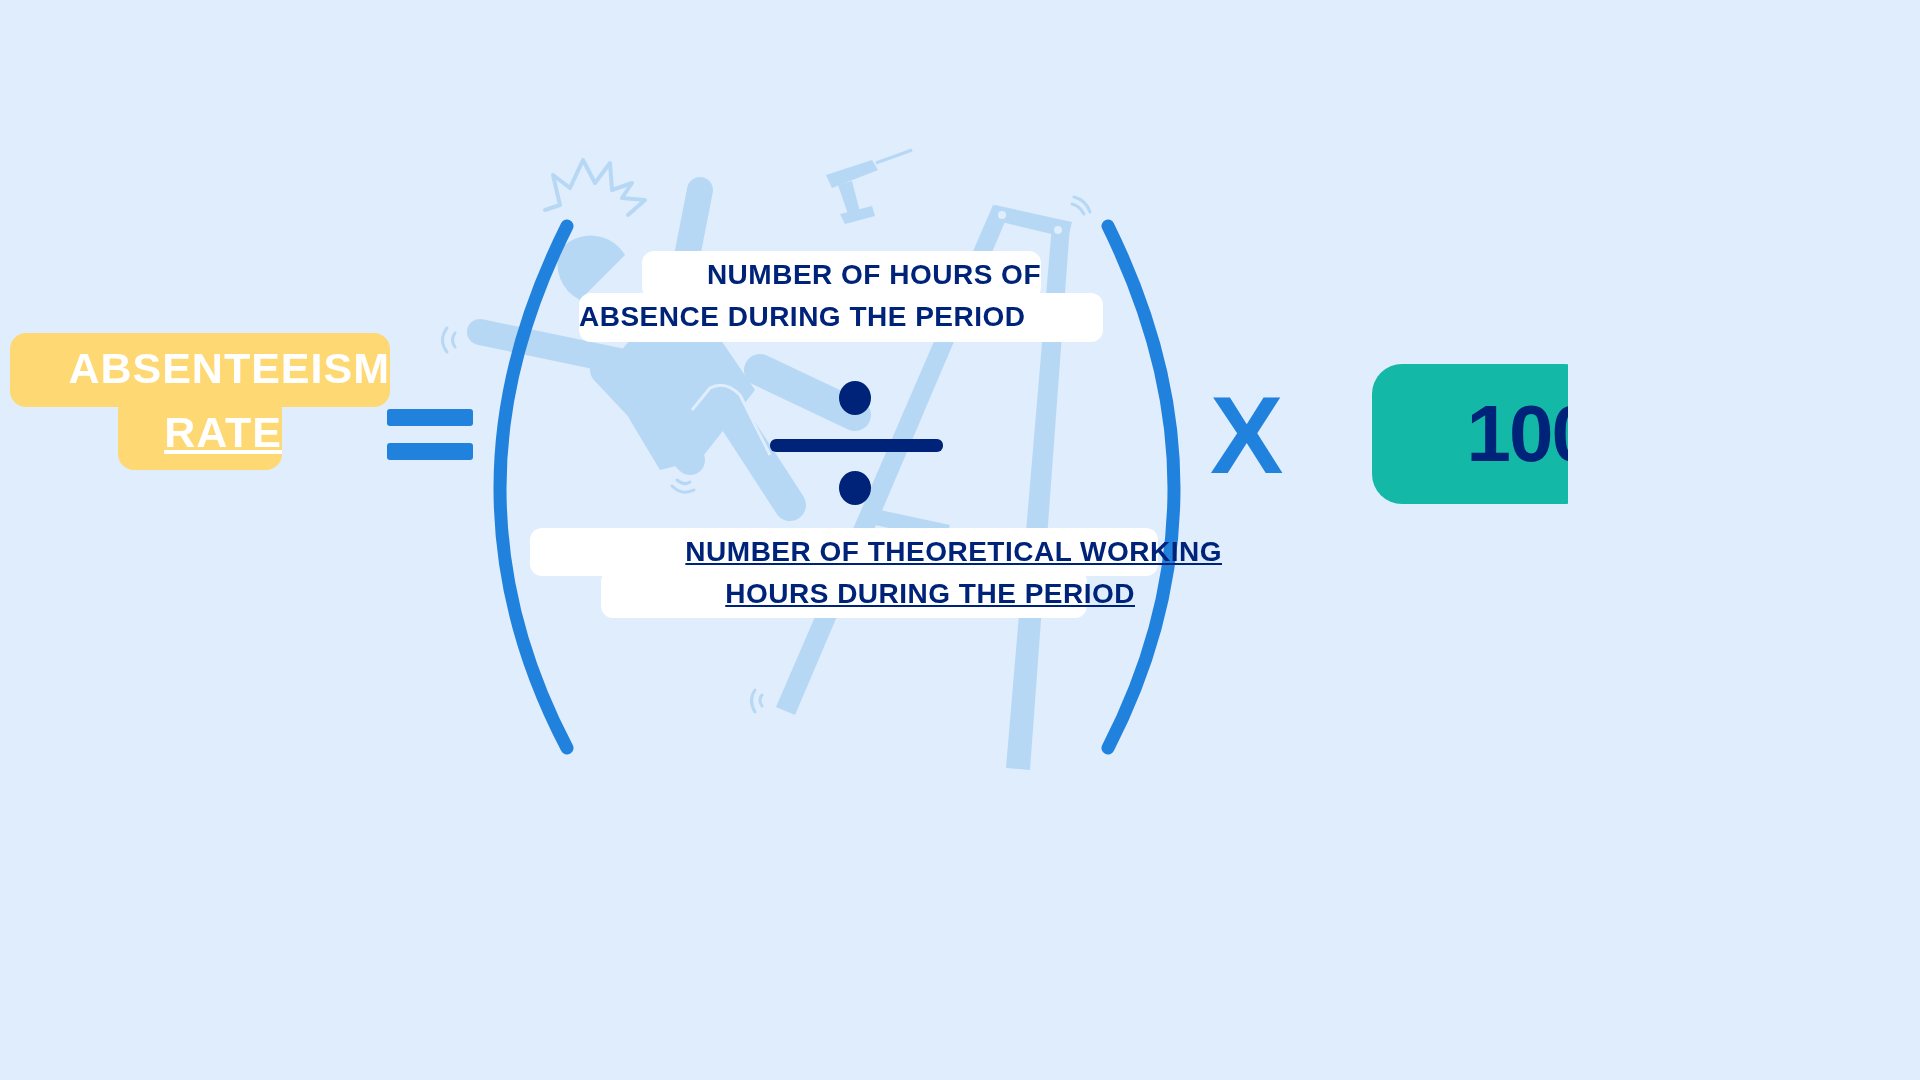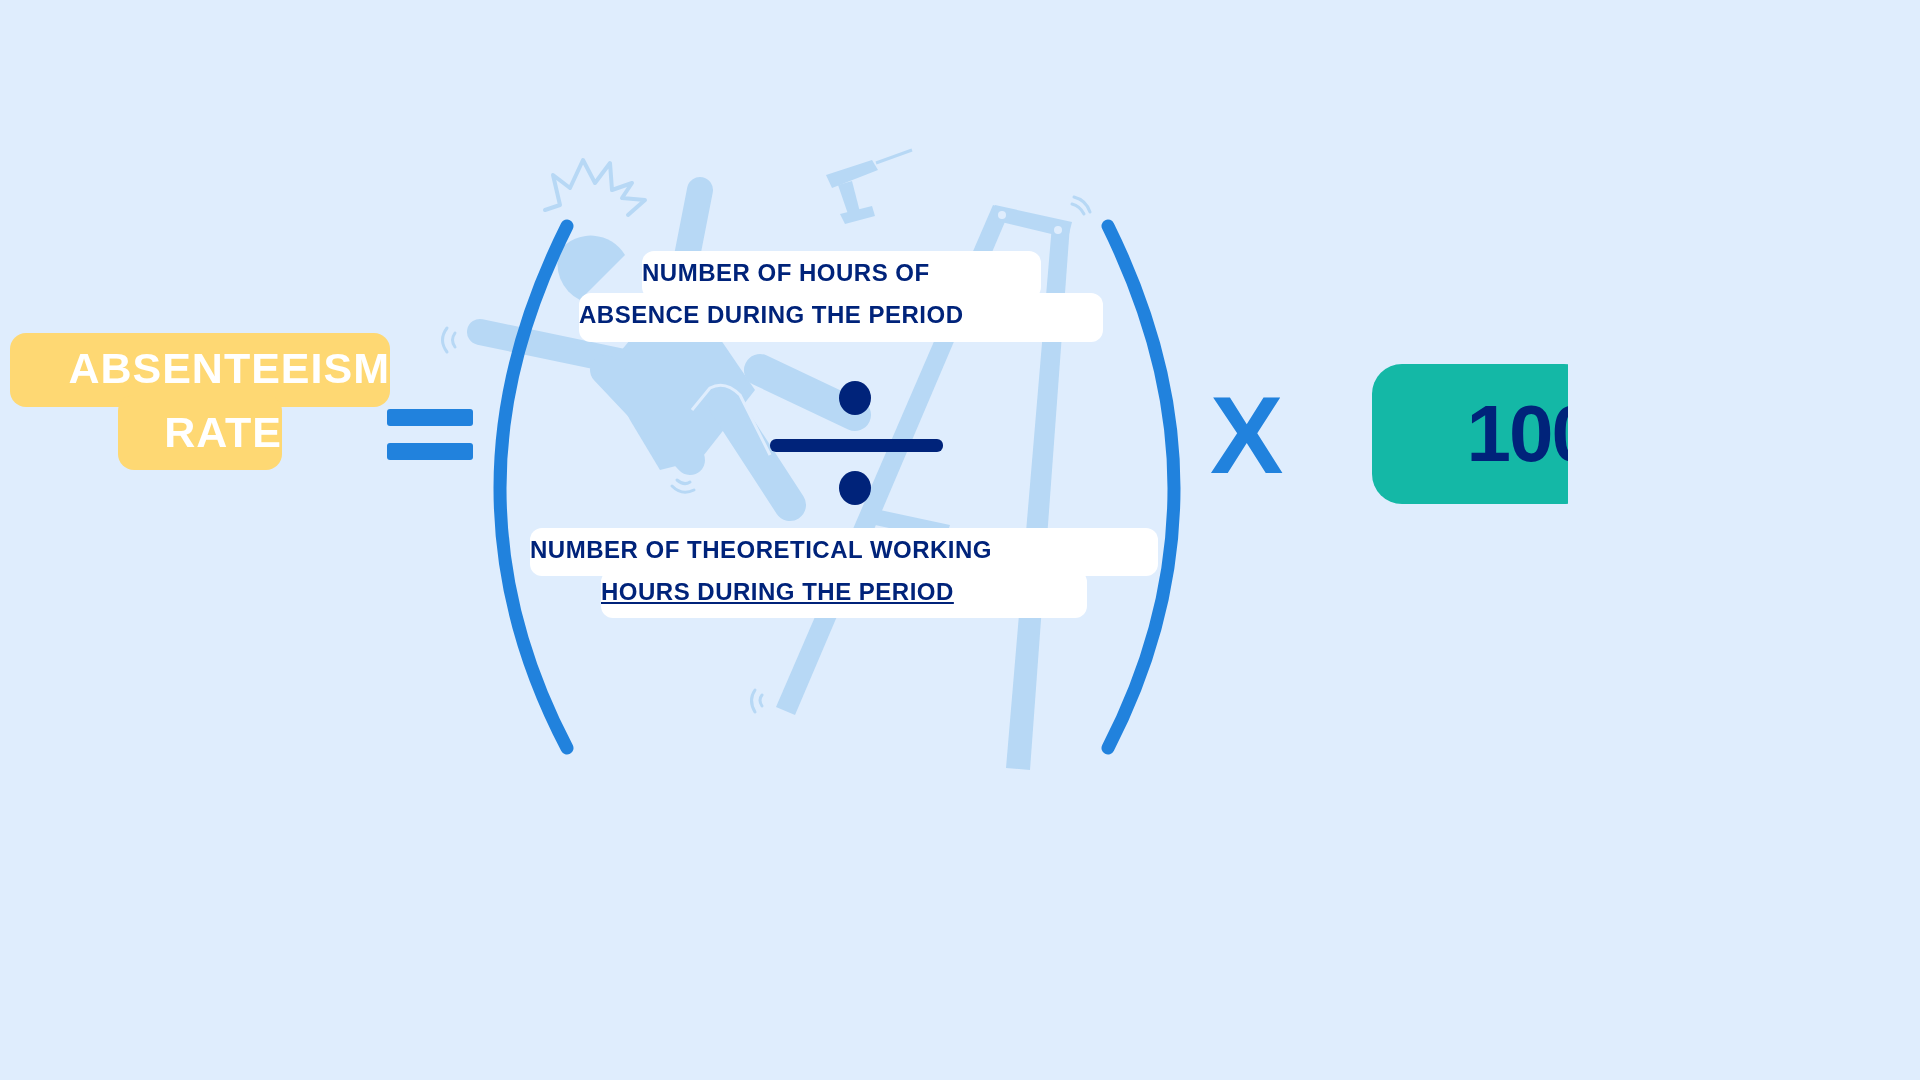--- a/index.html
+++ b/index.html
@@ -4,21 +4,21 @@
   <style>
     html, body { margin:0; padding:0; }
     body { width:1568px; height:882px; background:#dfedfd; overflow:hidden; position:relative;
            font-family:"Liberation Sans", "DejaVu Sans", sans-serif; }
     .canvas { position:absolute; left:0; top:0; width:1568px; height:882px; }
     .illus { position:absolute; left:0; top:0; width:1568px; height:882px; }
     .label { position:absolute; font-weight:bold; text-transform:uppercase; white-space:nowrap; }
     .yellow-pill { position:absolute; background:#fed873; border-radius:16px; }
     .yellow-text { color:#ffffff; font-size:43px; letter-spacing:1px; text-align:right; }
     .white-pill { position:absolute; background:#ffffff; border-radius:12px; }
-    .navy-text { color:#00237a; font-size:24px; letter-spacing:0.5px; text-align:left; }
+    .navy-text { color:#00237a; font-size:28px; letter-spacing:0.5px; text-align:right; }
     .hundred-box { position:absolute; left:1372px; top:364px; width:222px; height:140px; background:#14b8a6; border-radius:30px;
                    display:flex; align-items:center; justify-content:flex-end; }
     .hundred-text { color:#00237a; font-size:80px; font-weight:bold; letter-spacing:-2px; }
     .times { position:absolute; left:1210px; top:380px; color:#2182dd; font-size:110px; font-weight:bold; line-height:110px; }
     .eq-bar { position:absolute; left:387px; width:86px; height:17px; background:#2182dd; border-radius:3px; }
   </style>
 </head>
 <body>
 
 <div class="canvas">
@@ -65,21 +65,21 @@
         <path d="M762,695 Q758,700 762,706"></path>
         <path d="M1072,204 Q1080,206 1084,214"></path>
         <path d="M1074,197 Q1086,200 1090,212"></path>
       </g>
     </g>
   </svg>
 
   <div class="yellow-pill" style="left:10px; top:333px; width:380px; height:74px;"></div>
   <div class="yellow-pill" style="left:118px; top:395px; width:164px; height:75px;"></div>
   <div class="label yellow-text" style="left:10px; top:344px; width:380px;">ABSENTEEISM</div>
-  <div class="label yellow-text" style="left:118px; top:408px; width:164px;">RATE</div>
+  <div class="label yellow-text" style="left:118px; top:408px; width:164px;text-decoration:underline;">RATE</div>
 
   <div class="eq-bar" style="top:409px;"></div>
   <div class="eq-bar" style="top:443px;"></div>
 
   <svg class="illus" viewBox="0 0 1568 882">
     <path d="M567,226 Q500,360 500,488 Q500,620 567,748" fill="none" stroke="#2182dd" stroke-width="13" stroke-linecap="round"></path>
     <path d="M1108,226 Q1174,360 1174,488 Q1174,620 1108,748" fill="none" stroke="#2182dd" stroke-width="13" stroke-linecap="round"></path>
 
     <g>
       <ellipse cx="855" cy="398" rx="16" ry="17" fill="#00237a"></ellipse>
@@ -88,21 +88,21 @@
     </g>
   </svg>
 
   <div class="white-pill" style="left:642px; top:251px; width:399px; height:48px;"></div>
   <div class="white-pill" style="left:579px; top:293px; width:524px; height:49px;"></div>
   <div class="label navy-text" style="left:642px; top:259px; width:399px;">NUMBER OF HOURS OF</div>
   <div class="label navy-text" style="left:579px; top:301px; width:436px;">ABSENCE DURING THE PERIOD</div>
 
   <div class="white-pill" style="left:530px; top:528px; width:628px; height:48px;"></div>
   <div class="white-pill" style="left:601px; top:570px; width:486px; height:48px;"></div>
-  <div class="label navy-text" style="left:530px; top:536px; width:692px;">NUMBER OF THEORETICAL WORKING</div>
+  <div class="label navy-text" style="left:530px; top:536px; width:692px;text-decoration:underline;">NUMBER OF THEORETICAL WORKING</div>
   <div class="label navy-text" style="left:601px; top:578px; width:534px;text-decoration:underline;">HOURS DURING THE PERIOD</div>
 
   <div class="times">X</div>
 
   <div class="hundred-box">
     <span class="hundred-text">100</span>
   </div>
 </div>
 
 </body></html>

